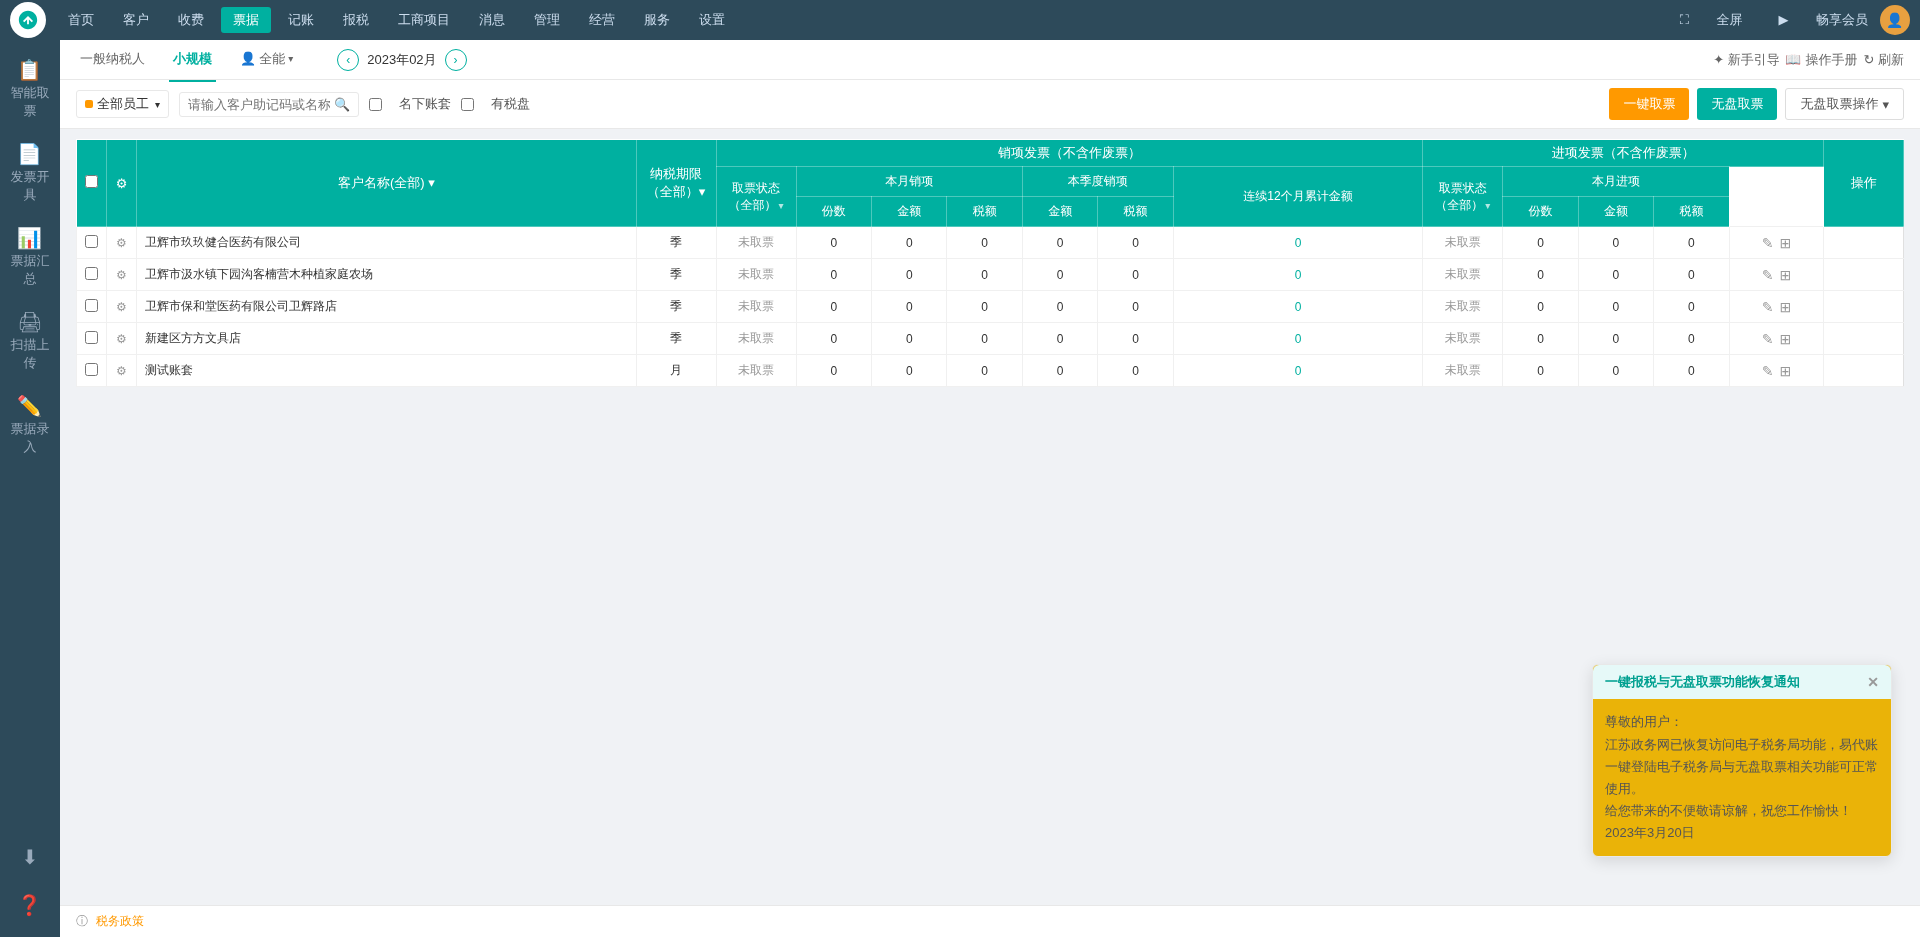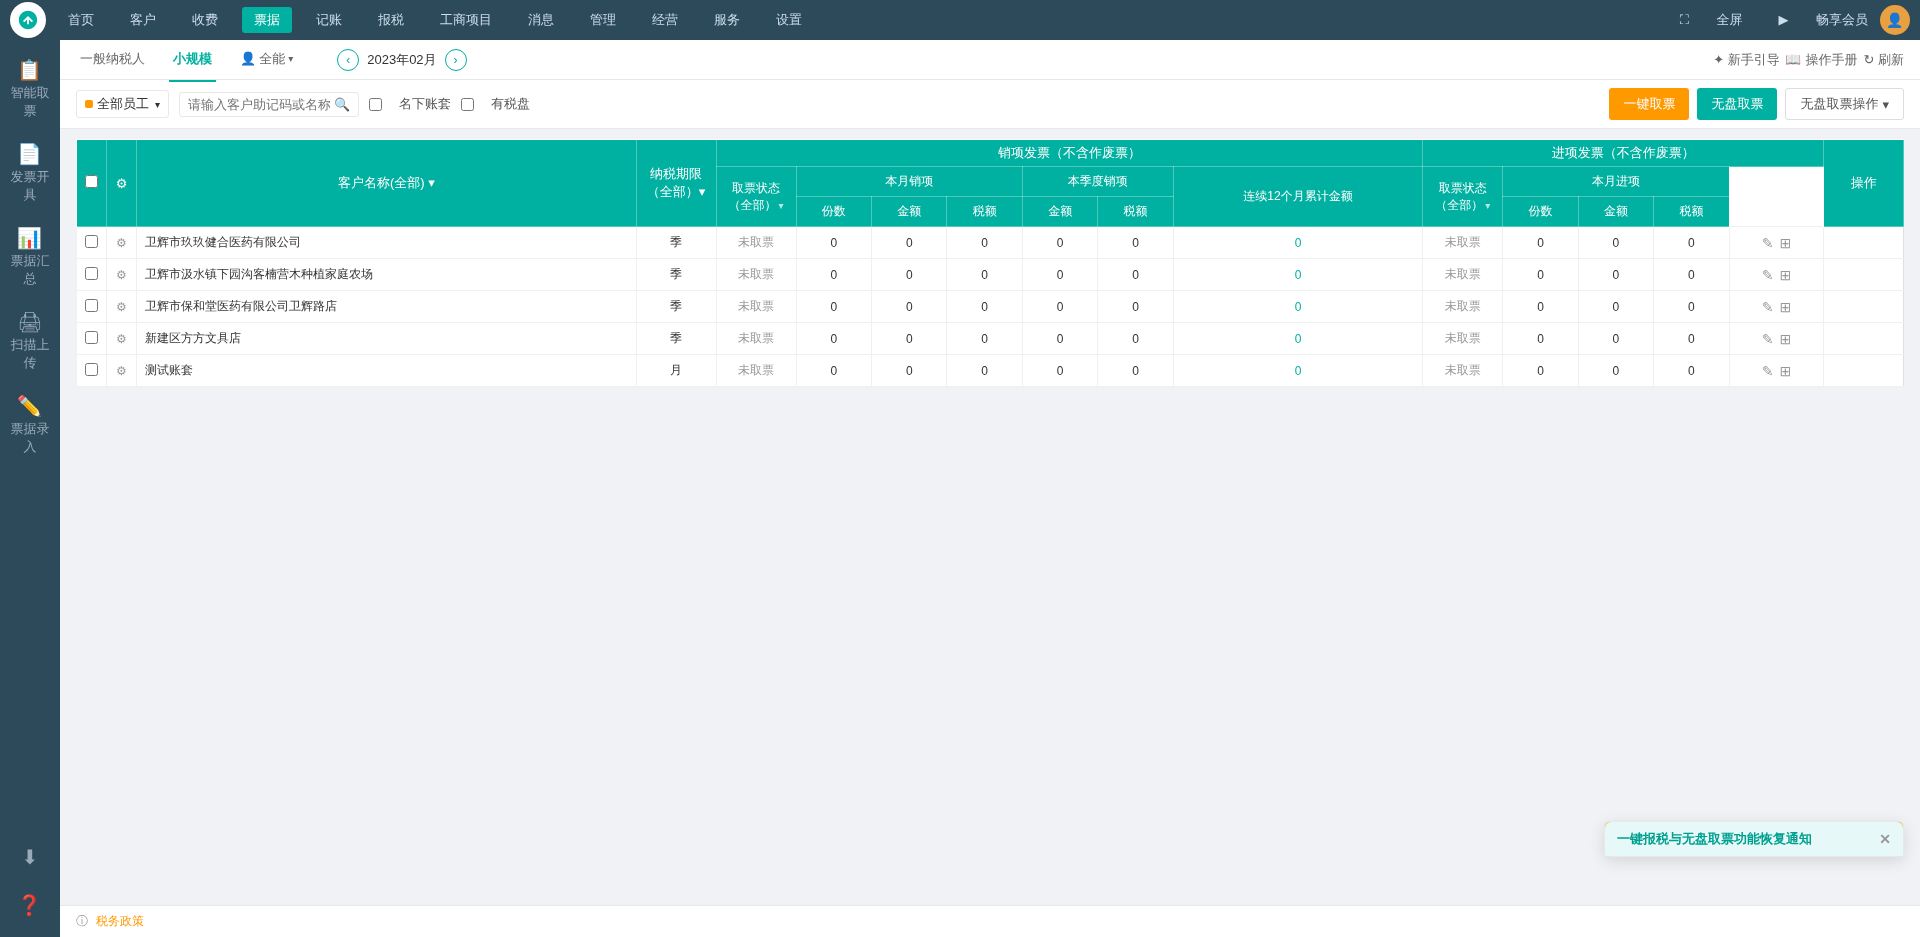--- a/index.html
+++ b/index.html
@@ -20,21 +20,21 @@
       width: 36px; height: 36px;
       background: #fff;
       border-radius: 50%;
       display: flex; align-items: center; justify-content: center;
       margin-right: 10px;
       flex-shrink: 0;
     }
     .top-nav .logo svg { width: 22px; height: 22px; }
     .top-nav .nav-items {
       display: flex;
-      gap: 12px;
+      gap: 5px;
       flex: 1;
     }
     .top-nav .nav-item {
       color: #cde;
       padding: 4px 12px;
       cursor: pointer;
       border-radius: 3px;
       white-space: nowrap;
     }
     .top-nav .nav-item.active {
@@ -264,21 +264,21 @@
     tbody td .action-icons { display: flex; gap: 6px; justify-content: center; }
     tbody td .action-icons span { color: #999; cursor: pointer; font-size: 14px; }
 
     .checkbox-cell { width: 30px; }
     .settings-cell { width: 30px; color: #999; cursor: pointer; }
 
     
     .notification-popup {
       position: fixed;
       bottom: 80px;
-      right: 16px;
+      right: 28px;
       width: 300px;
       background: #eab308;
       border: 1px solid #e8e8e8;
       border-radius: 6px;
       box-shadow: 0 4px 16px rgba(0,0,0,0.12);
       z-index: 200;
     }
     .notification-popup .popup-header {
       background: #e6f9f8;
       padding: 8px 12px;
@@ -603,18 +603,24 @@
     </table>
   </div>
 
 </div>
 
 <div class="notification-popup">
   <div class="popup-header">
     <span>一键报税与无盘取票功能恢复通知</span>
     <span class="popup-close">✕</span>
   </div>
+  <div class="popup-body popup-scroll">
+    <p style="white-space:pre-line;">尊敬的用户：
+  江苏政务网已恢复访问电子税务局功能，易代账一键登陆电子税务局与无盘取票相关功能可正常使用。
+给您带来的不便敬请谅解，祝您工作愉快！
+2023年3月20日</p>
+  </div>
 </div>
 
 <div class="bottom-bar">
   <span style="color:#999;font-size:12px;">ⓘ</span>
   <span class="tax-link">税务政策</span>
 </div>
 
 </body></html>

